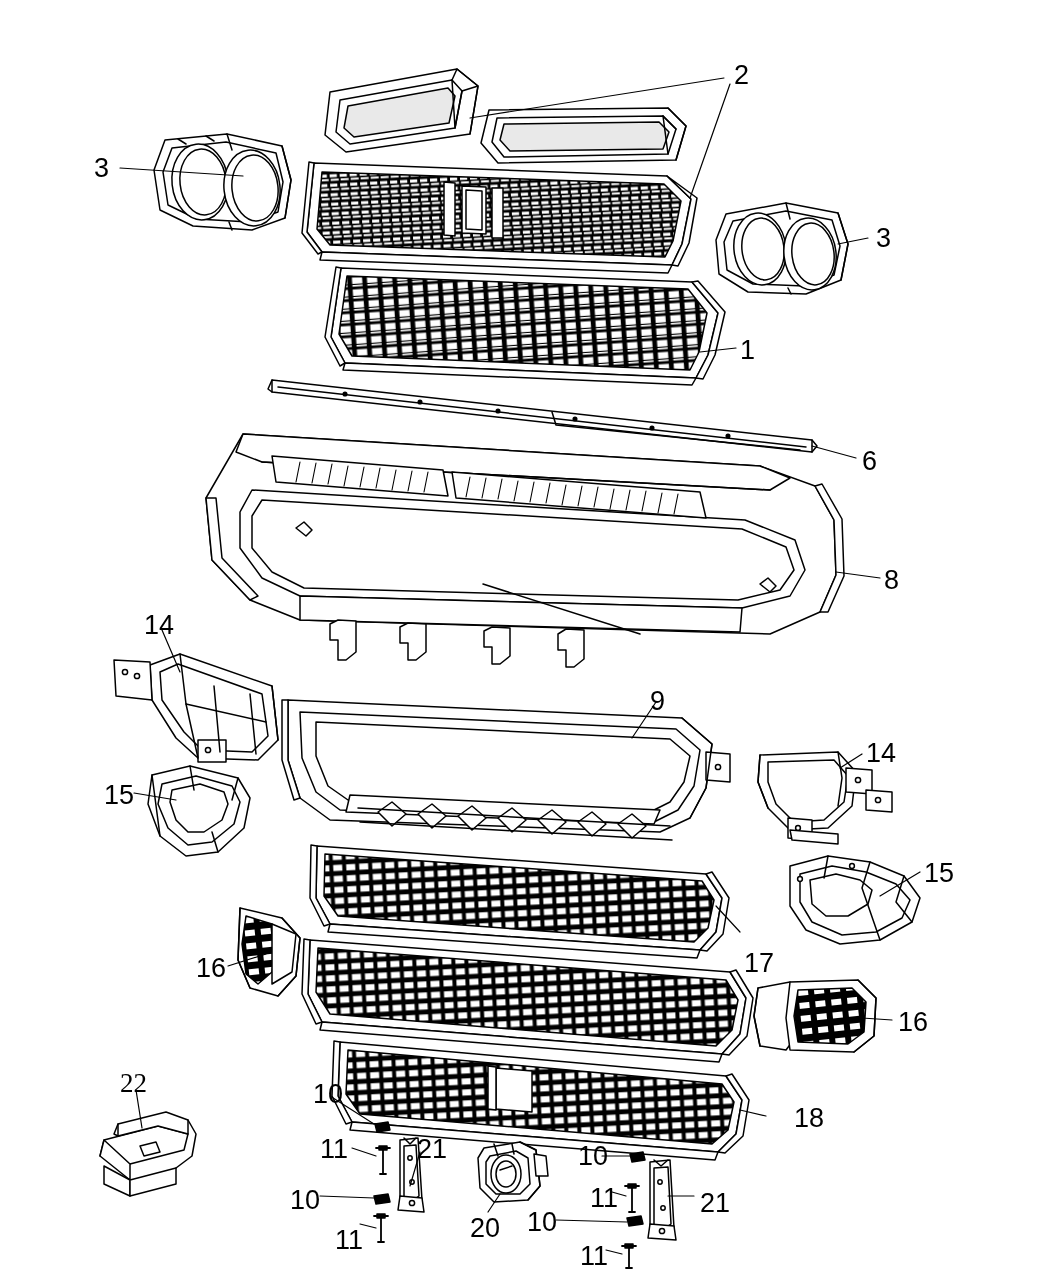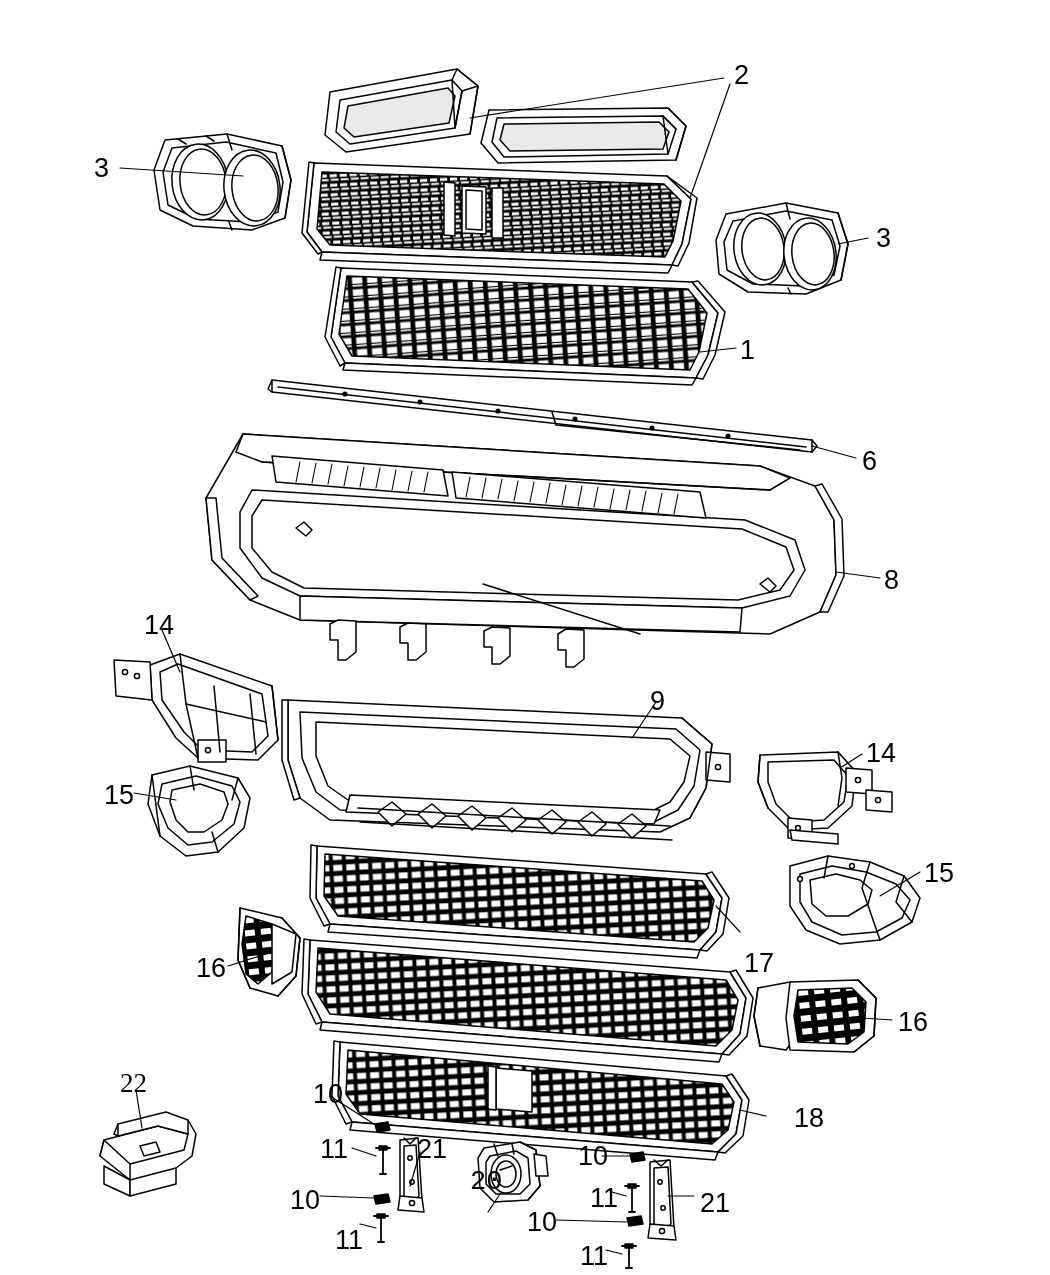--- a/index.html
+++ b/index.html
@@ -444,19 +444,19 @@
   <div class="callout" style="left:196px;  top:955px;">16</div>
   <div class="callout" style="left:898px;  top:1009px;">16</div>
   <div class="callout" style="left:794px;  top:1105px;">18</div>
   <div class="callout" style="left:120px;  top:1070px;font-family:Liberation Serif, serif;">22</div>
   <div class="callout" style="left:313px;  top:1081px;">10</div>
   <div class="callout" style="left:320px;  top:1136px;">11</div>
   <div class="callout" style="left:417px;  top:1136px;">21</div>
   <div class="callout" style="left:578px;  top:1143px;">10</div>
   <div class="callout" style="left:290px;  top:1187px;">10</div>
   <div class="callout" style="left:590px;  top:1185px;">11</div>
-  <div class="callout" style="left:470px;  top:1169px;font-family:Liberation Mono, monospace;">20</div>
+  <div class="callout" style="left:470px;  top:1215px;">20</div>
   <div class="callout" style="left:700px;  top:1190px;">21</div>
   <div class="callout" style="left:527px;  top:1209px;">10</div>
   <div class="callout" style="left:335px;  top:1227px;">11</div>
   <div class="callout" style="left:580px;  top:1243px;">11</div>
 
 </div>
 
 </body></html>

